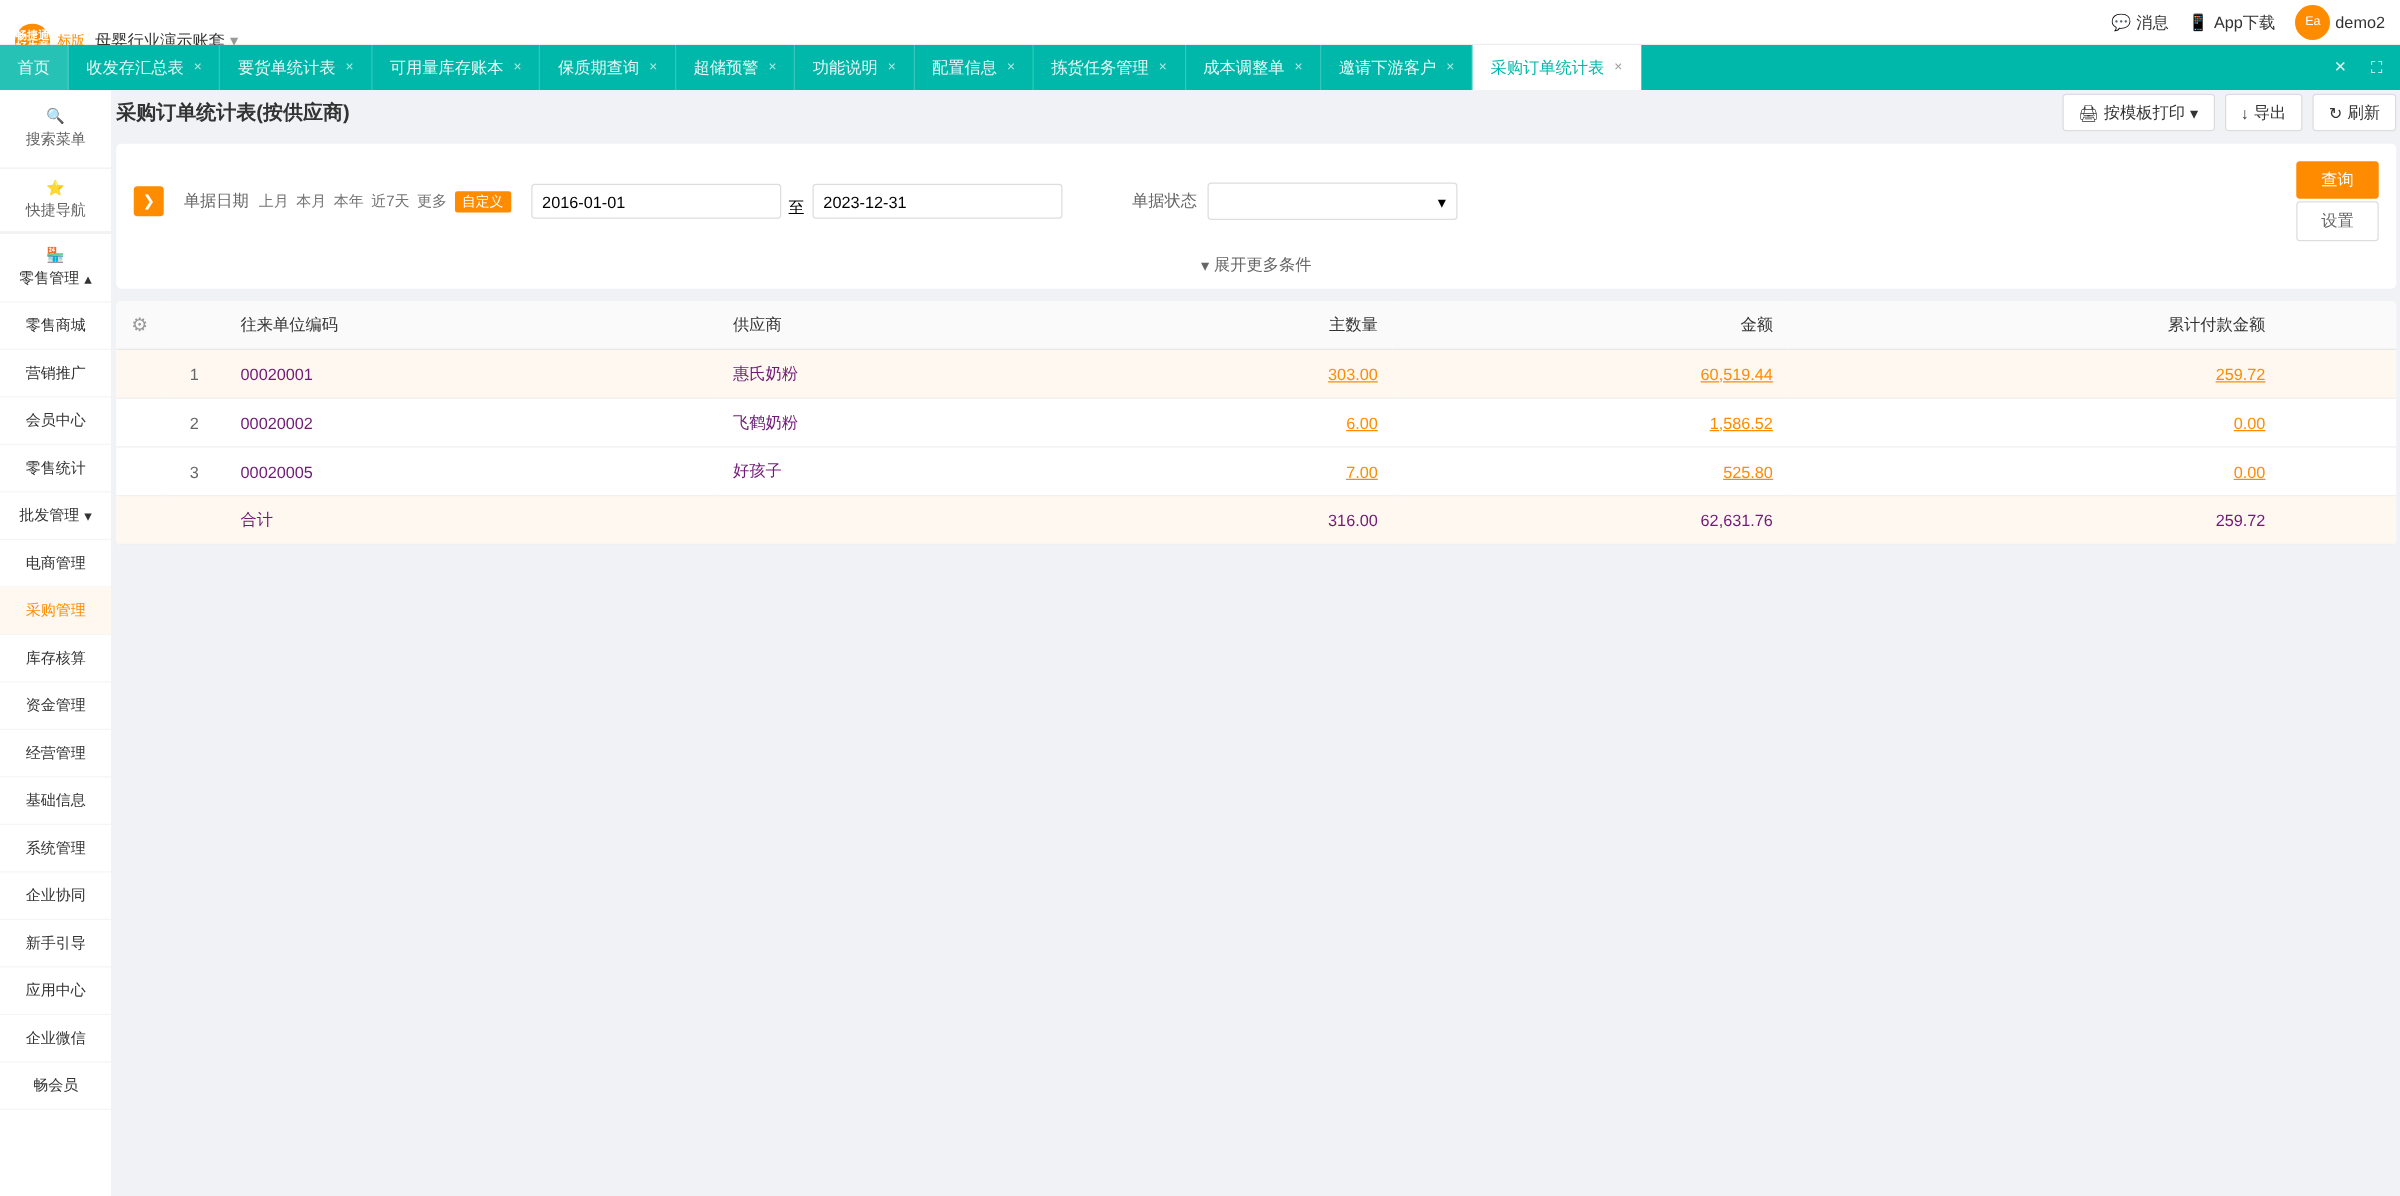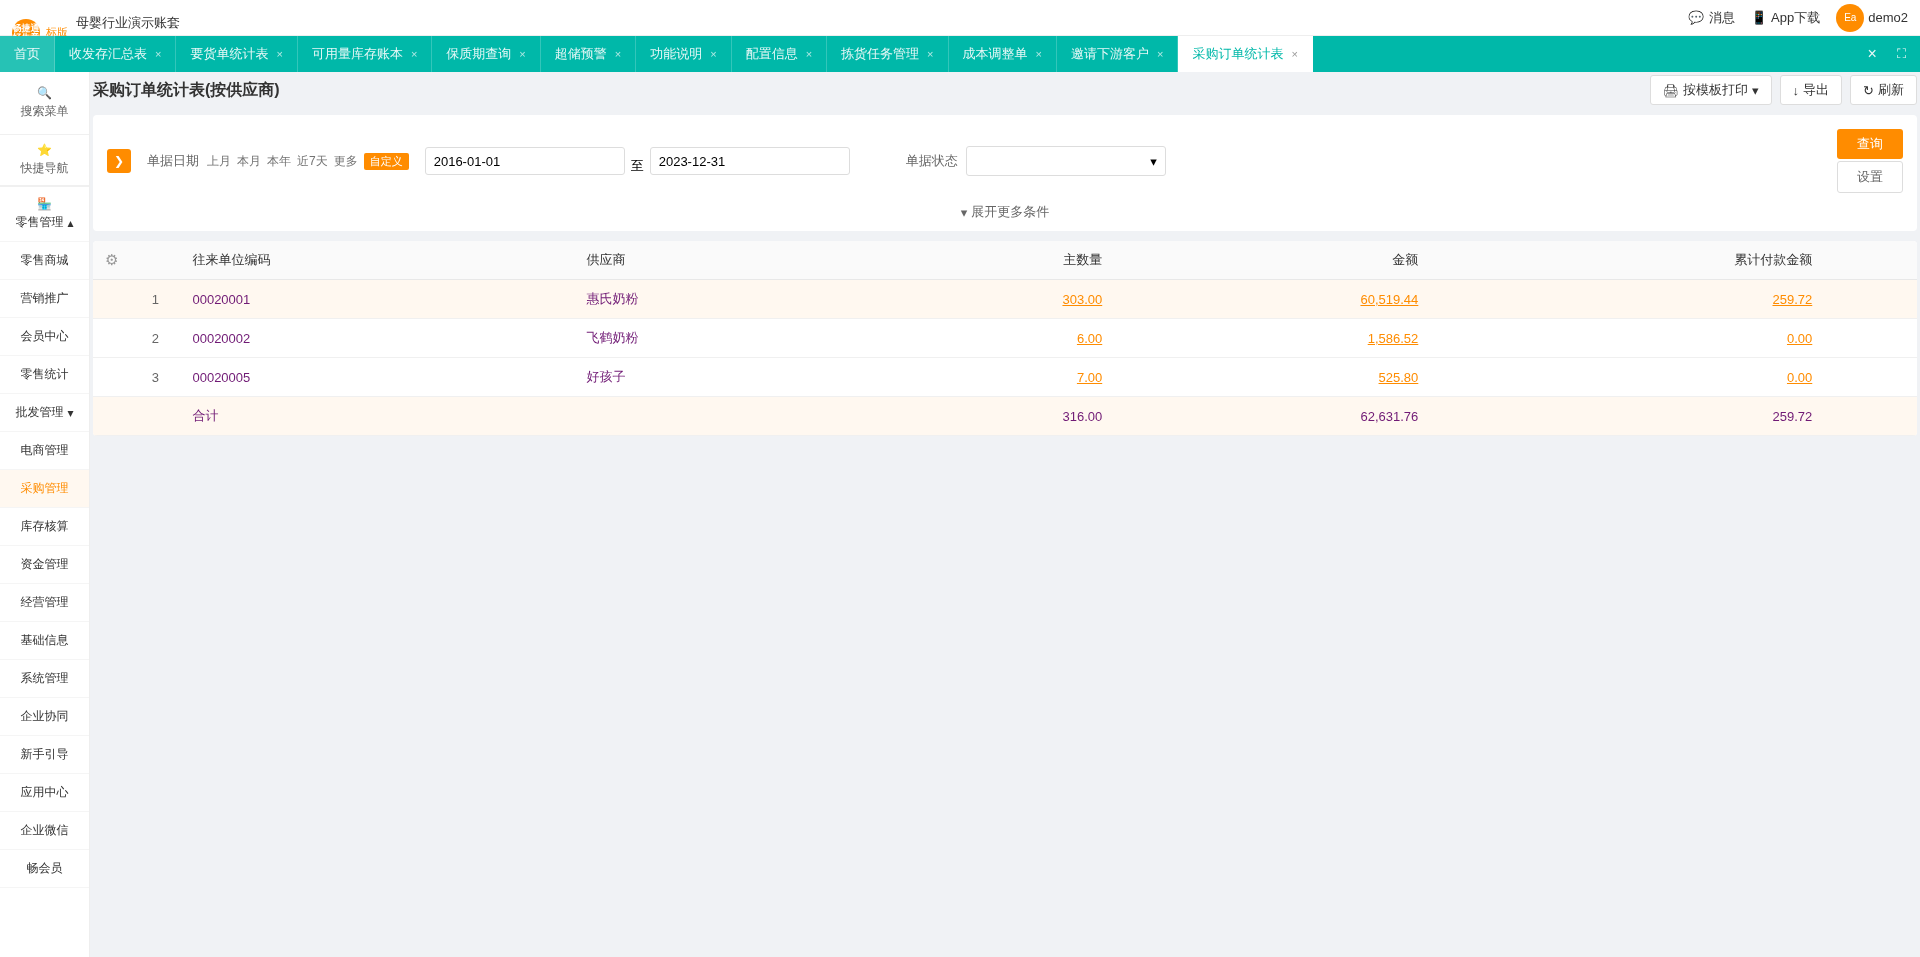--- a/index.html
+++ b/index.html
@@ -3,21 +3,21 @@
   <meta charset="utf-8">
   <style>
     * { margin: 0; padding: 0; box-sizing: border-box; }
     body { font-family: 'Microsoft YaHei', Arial, sans-serif; font-size: 13px; background: #f5f5f5; width: 1920px; height: 957px; overflow: hidden; display: flex; flex-direction: column; }
 
     
     .top-bar { height: 36px; background: #fff; display: flex; align-items: center; justify-content: space-between; padding: 0 12px; border-bottom: 1px solid #eee; flex-shrink: 0; }
     .top-bar-left { display: flex; align-items: center; gap: 8px; margin-top: 30px; }
     .logo-area { display: flex; align-items: center; gap: 6px; }
     .logo-icon { width: 28px; height: 28px; background: #ff8c00; border-radius: 50%; display: flex; align-items: center; justify-content: center; color: #fff; font-size: 10px; font-weight: bold; }
-    .workspace-selector { display: flex; align-items: center; gap: 4px; font-size: 13px; color: #333; cursor: pointer; flex-direction: column; }
+    .workspace-selector { display: flex; align-items: center; gap: 4px; font-size: 13px; color: #333; cursor: pointer; }
     .top-bar-right { display: flex; align-items: center; gap: 16px; }
     .top-bar-action { display: flex; align-items: center; gap: 4px; font-size: 13px; color: #333; cursor: pointer; }
     .user-avatar { width: 28px; height: 28px; border-radius: 50%; background: #ff8c00; display: flex; align-items: center; justify-content: center; color: #fff; font-size: 12px; }
 
     
     .nav-tabs { height: 36px; background: #00b8a9; display: flex; align-items: center; padding: 0 0; flex-shrink: 0; overflow: hidden; }
     .nav-tab { height: 36px; padding: 0 14px; display: flex; align-items: center; gap: 4px; font-size: 13px; color: rgba(255,255,255,0.9); cursor: pointer; white-space: nowrap; border-right: 1px solid rgba(255,255,255,0.2); flex-shrink: 0; }
     .nav-tab.active { background: #fff; color: #00b8a9; font-weight: 500; }
     .nav-tab .close-x { font-size: 11px; color: rgba(255,255,255,0.7); margin-left: 4px; }
     .nav-tab.active .close-x { color: #999; }

